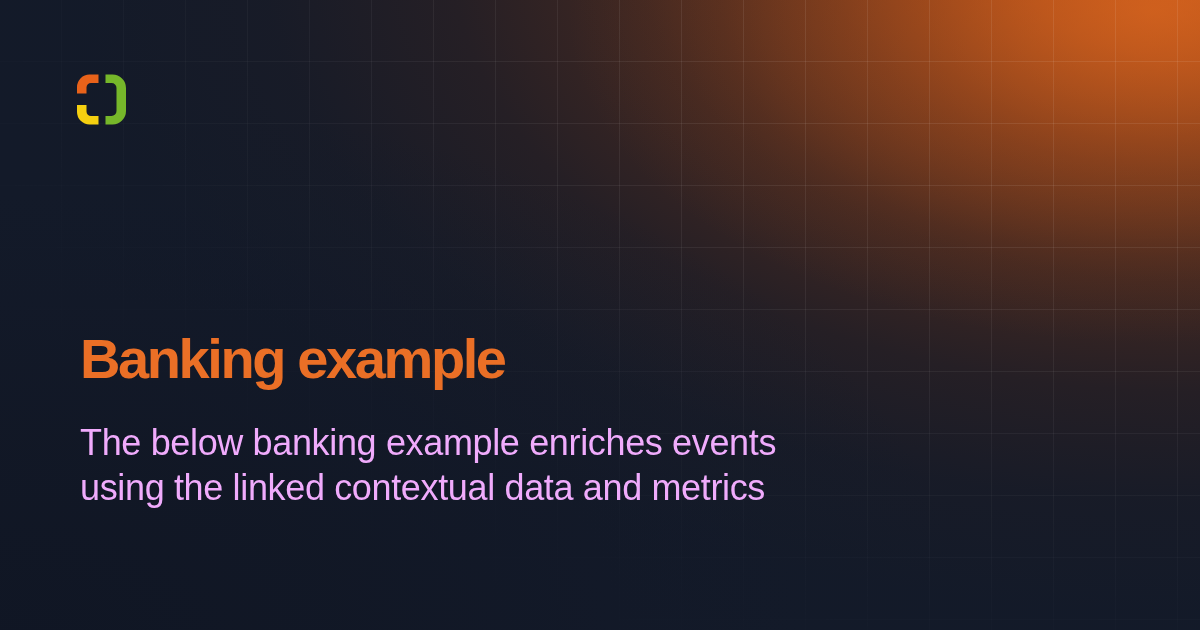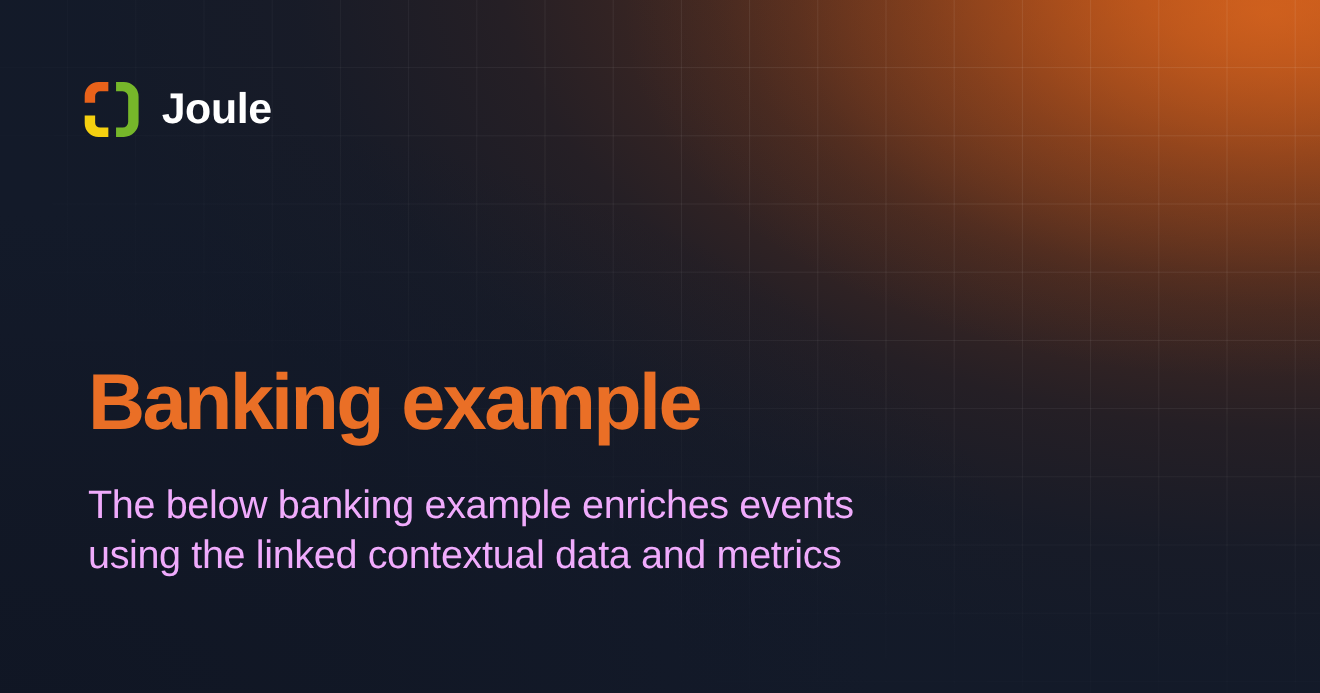--- a/index.html
+++ b/index.html
@@ -131,21 +131,21 @@
   .headline-block {
     position: absolute;
     left: 80px;
     top: 330px;
     width: 1030px;
   }
 
   .headline {
     margin: 0;
     color: #ea6f26;
-    font-size: 72px;
+    font-size: 56px;
     font-weight: bold;
     letter-spacing: -2.4px;
     line-height: 1.02;
     white-space: nowrap;
   }
 
   .subhead {
     margin: 34px 0 0 0;
     color: #f0abfc;
     font-size: 36px;
@@ -176,21 +176,20 @@
                    A4.5 4.5 0 0 1 15 10 H22.5 Z" fill="#e8621a"></path>
 
           <path d="M1 32 V39 A12.5 12.5 0 0 0 13.5 51.5 H22.5 V43 H15
                    A4.5 4.5 0 0 1 10.5 38.5 V32 Z" fill="#f5d010"></path>
 
           <path d="M29.5 1.5 H36.5 A13.5 13.5 0 0 1 50 15 V38
                    A13.5 13.5 0 0 1 36.5 51.5 H29.5 V43 H35.5
                    A5 5 0 0 0 40.5 38 V15 A5 5 0 0 0 35.5 10 H29.5 Z" fill="#76b72a"></path>
         </svg>
       </span>
-      <span class="brand-name">Joule</span>
     </div>
 
     <div class="headline-block">
       <h1 class="headline">Banking example</h1>
       <p class="subhead">The below banking example enriches events using the linked contextual data and metrics</p>
     </div>
 
   </div>
 </div>
 

